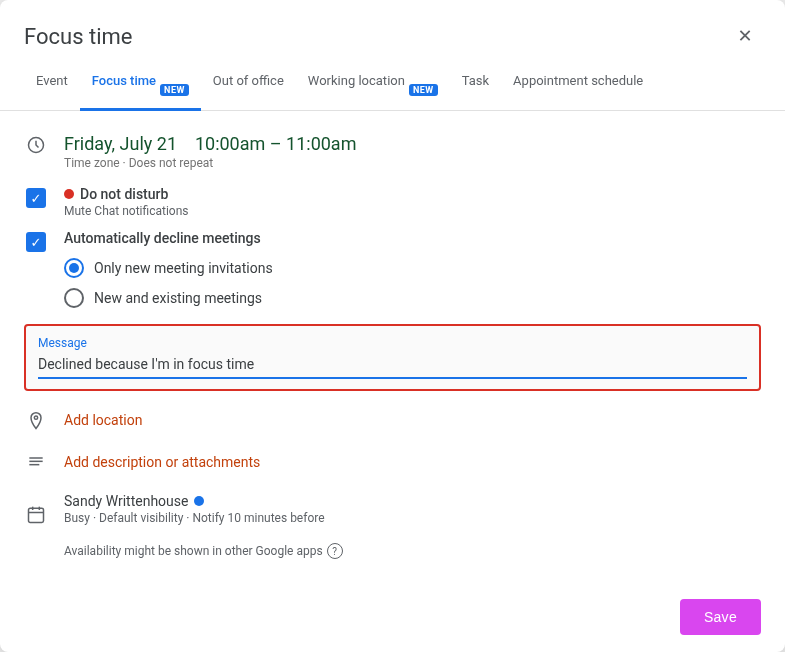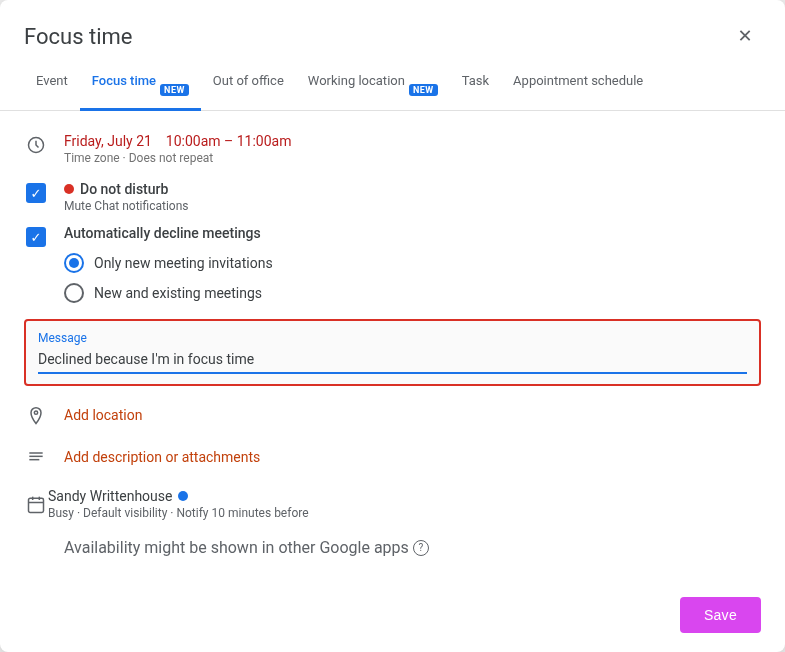--- a/index.html
+++ b/index.html
@@ -98,22 +98,22 @@
       font-size: 18px;
       margin-top: 2px;
     }
     .row-content {
       flex: 1;
       display: flex;
       flex-direction: column;
       gap: 2px;
     }
     .date-time {
-      font-size: 14px;
-      color: #b91c1c;
+      font-size: 18px;
+      color: #14532d;
     }
     .sub-text {
       font-size: 12px;
       color: #737373;
     }
     .checkbox-row {
       display: flex;
       align-items: flex-start;
       gap: 16px;
       padding: 6px 0;
@@ -229,21 +229,22 @@
       align-items: center;
       gap: 16px;
       padding: 10px 0;
     }
     .location-text {
       font-size: 14px;
       color: #c2410c;
     }
     .attendee-row {
       display: flex;
-      align-items: center;
+      align-items: flex-end;
+      gap: 16px;
       padding: 10px 0;
     }
     .attendee-info {
       display: flex;
       flex-direction: column;
       gap: 2px;
     }
     .attendee-name-row {
       display: flex;
       align-items: center;
@@ -259,21 +260,21 @@
       border-radius: 50%;
       background: #1a73e8;
     }
     .availability-row {
       display: flex;
       align-items: center;
       gap: 4px;
       padding: 8px 0 8px 40px;
     }
     .availability-text {
-      font-size: 16px;
+      font-size: 12px;
       color: #5f6368;
     }
     .help-icon {
       width: 16px;
       height: 16px;
       border-radius: 50%;
       border: 1.5px solid #5f6368;
       display: flex;
       align-items: center;
       justify-content: center;

